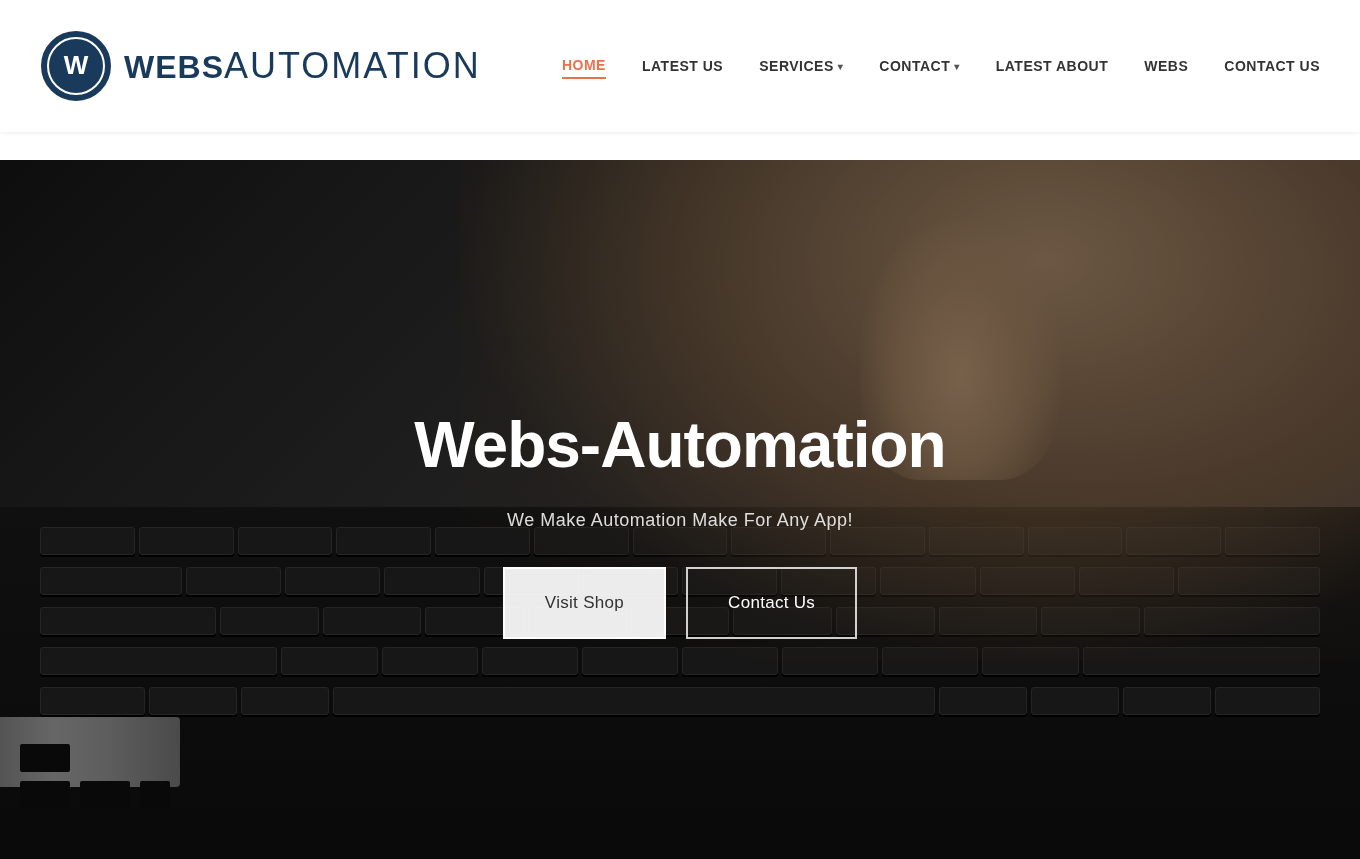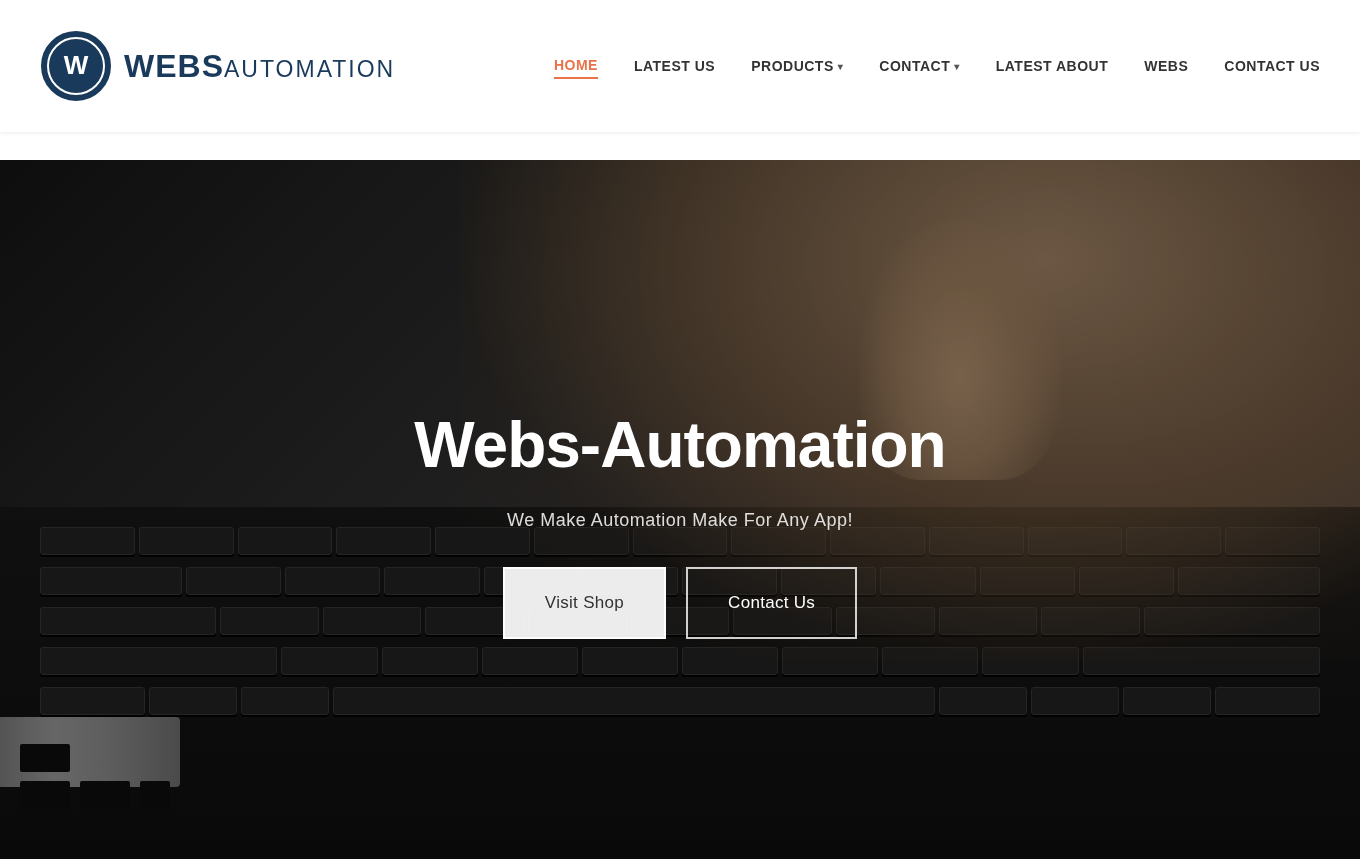--- a/index.html
+++ b/index.html
@@ -180,34 +180,34 @@
   <a class="logo-area" href="#">
 
     <svg class="logo-icon" viewBox="0 0 72 72" xmlns="http://www.w3.org/2000/svg">
       <circle cx="36" cy="36" r="34" fill="#1a3a5c" stroke="#1a3a5c" stroke-width="2"></circle>
       <circle cx="36" cy="36" r="28" fill="none" stroke="#fff" stroke-width="2"></circle>
       <text x="36" y="44" text-anchor="middle" font-size="26" font-weight="bold" fill="#fff" font-family="Arial">W</text>
     </svg>
     <div class="logo-text">
       <span style="display:flex; align-items:baseline; gap:0;">
         <span style="font-size:32px; font-weight:700; color:#1a3a5c; letter-spacing:1px;">WEBS</span>
-        <span style="font-size:23px; font-weight:300; color:#1a3a5c; letter-spacing:2px;">AUTOMATION</span>
+        <span style="font-size:36px; font-weight:300; color:#1a3a5c; letter-spacing:2px;">AUTOMATION</span>
       </span>
     </div>
   </a>
 
   <nav>
     <a class="nav-item active">
       <span>HOME</span>
     </a>
     <a class="nav-item">
       <span>LATEST US</span>
     </a>
     <a class="nav-item">
-      <span>PRODUCTS</span>
+      <span>SERVICES</span>
       <span class="chevron">▾</span>
     </a>
     <a class="nav-item">
       <span>CONTACT</span>
       <span class="chevron">▾</span>
     </a>
     <a class="nav-item">
       <span>LATEST ABOUT</span>
     </a>
     <a class="nav-item">

